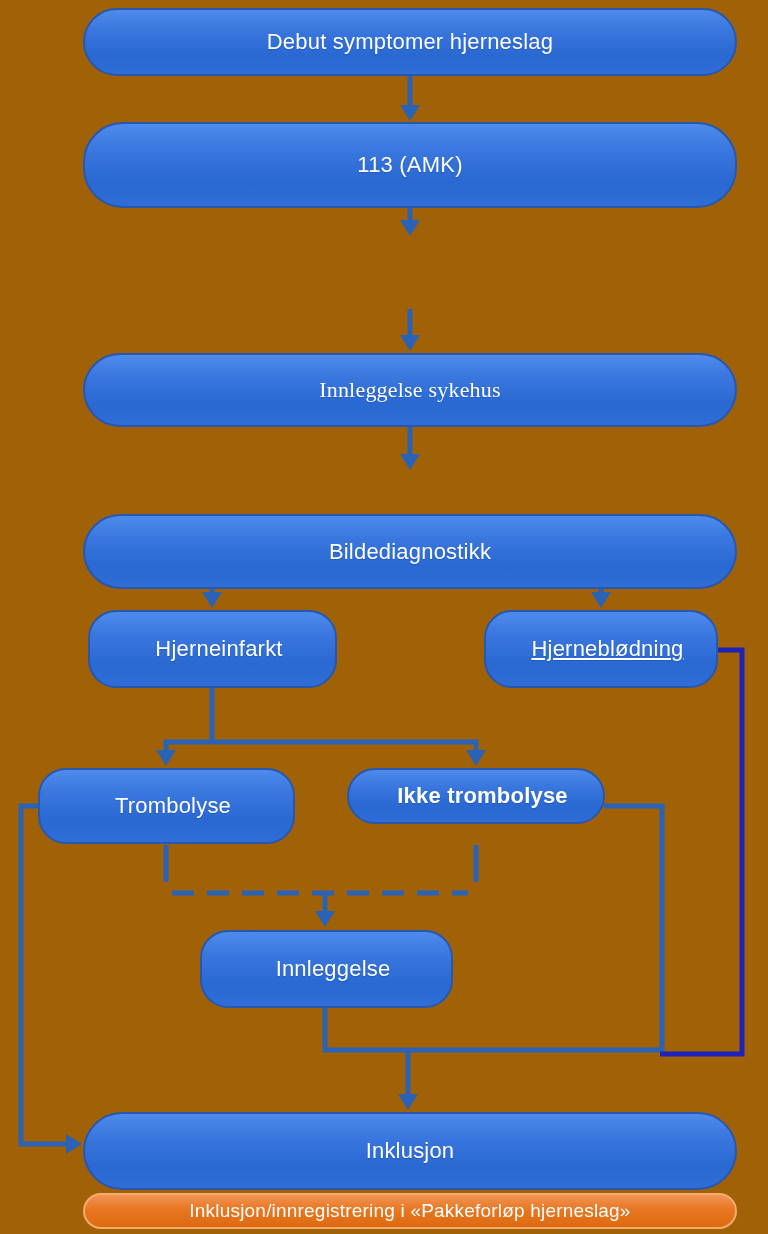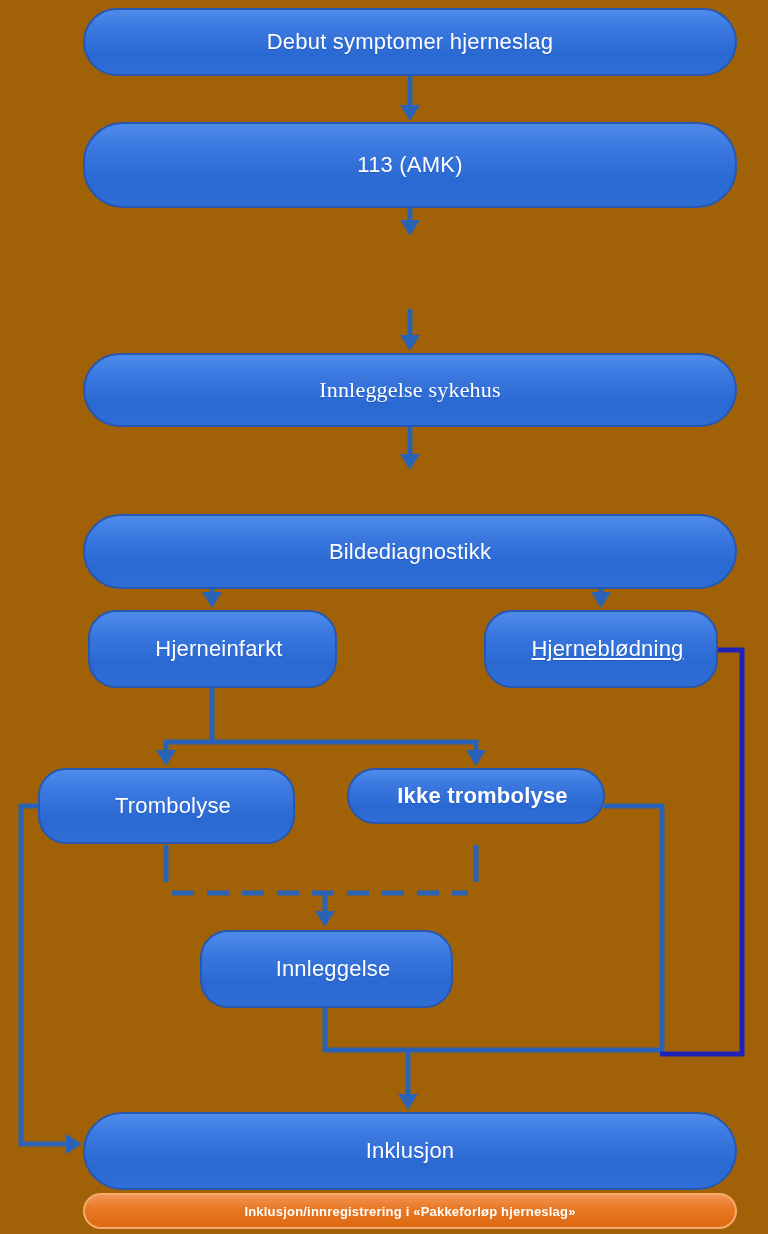--- a/index.html
+++ b/index.html
@@ -28,22 +28,22 @@
   .node.small{border-radius:28px;padding-left:13px;}
   .callout{
     position:absolute;
     display:flex;align-items:center;justify-content:center;
     color:#ffffff;
     background:linear-gradient(180deg,#f29455 0%,#e87722 45%,#dd6a10 100%);
     border:2px solid #f5ab6d;
     border-radius:20px;
     box-sizing:border-box;
     z-index:1;
-    font-size:13px;
-    font-weight:bold;
+    font-size:19px;
+    font-weight:normal;
     letter-spacing:0.2px;
     white-space:nowrap;
   }
 </style>
 </head>
 <body>
 
 <div id="stage">
 
   <svg id="wires" width="768" height="1234" viewBox="0 0 768 1234">

